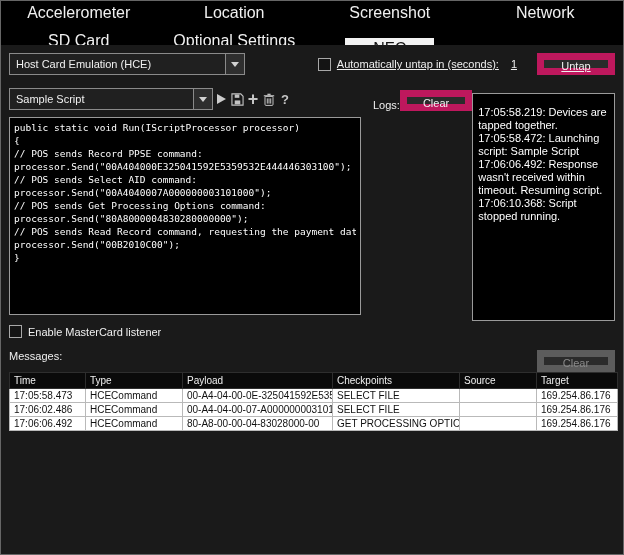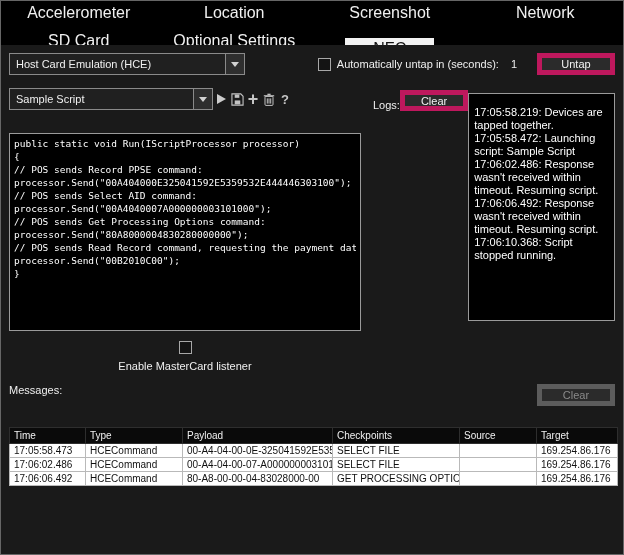--- a/index.html
+++ b/index.html
@@ -23,51 +23,51 @@
   
   .content { flex: 1; padding: 8px; background: #1a1a1a; }
 
   .hce-row { display: flex; align-items: flex-start; }
   .dropdown { height: 22px; background: #202020; border: 1px solid #8a8a8a; display: flex; align-items: stretch; color: #f0f0f0; font-size: 11px; }
   .dd-label { flex: 1; display: flex; align-items: center; padding: 0 6px; white-space: nowrap; overflow: hidden; }
   .dd-arrow { width: 19px; border-left: 1px solid #8a8a8a; background: #2e2e2e; display: flex; align-items: center; justify-content: center; }
   .dd-arrow::after { content: ""; border-left: 4px solid transparent; border-right: 4px solid transparent; border-top: 5px solid #d2d2d2; }
   .hce-dd { width: 236px; }
 
-  .untap-group { margin-left: auto; display: flex; align-items: center; color: #efefef; font-size: 11px; }
+  .untap-group { margin-left: auto; display: flex; align-items: center; color: #efefef; font-size: 11px; text-decoration: underline; }
   .checkbox { width: 13px; height: 13px; border: 1px solid #a8a8a8; background: #141414; display: inline-block; flex: none; }
   .untap-group .cb-label { margin-left: 6px; }
   .untap-group .seconds { margin: 0 20px 0 12px; }
-  .btn { height: 22px; min-width: 78px; background: #2b2b2b; border: 5px solid #be185d; color: #f2f2f2; font-size: 11px; font-family: "Liberation Sans", sans-serif; padding: 0 16px; }
+  .btn { height: 22px; min-width: 78px; background: #2b2b2b; border: 7px solid #be185d; color: #f2f2f2; font-size: 11px; font-family: "Liberation Sans", sans-serif; padding: 0 16px; }
   .btn.small { height: 21px; min-width: 60px; }
   .btn.disabled { color: #8a8a8a; border-color: #5c5c5c; }
 
   .cols { display: flex; gap: 12px; margin-top: 12px; }
   .left { width: 352px; flex: none; }
   .right { flex: 1; display: flex; flex-direction: row; }
 
   .script-toolbar { display: flex; align-items: center; height: 24px; }
   .script-dd { width: 204px; flex: none; }
   .tool { color: #c6c6c6; width: 16px; display: inline-flex; align-items: center; justify-content: center; }
   .tool.plus { font-size: 18px; font-weight: bold; line-height: 16px; }
   .tool.help { font-size: 13px; font-weight: bold; }
 
-  .codebox { margin-top: 22px; height: 198px; background: #000; border: 1px solid #9a9a9a; padding: 3px 4px; overflow: hidden;
+  .codebox { margin-top: 6px; height: 198px; background: #000; border: 1px solid #9a9a9a; padding: 3px 4px; overflow: hidden;
              font-family: "DejaVu Sans Mono", monospace; font-size: 9.5px; color: #fff; }
   .codeline { white-space: pre; overflow: hidden; line-height: 13px; height: 13px; }
 
-  .mc-row { margin-top: 10px; display: flex; align-items: center; gap: 6px; color: #efefef; font-size: 11px; flex-direction: column; }
+  .mc-row { margin-top: 10px; display: flex; align-items: center; gap: 6px; color: #efefef; font-size: 11px; }
 
   .logs-header { display: flex; align-items: flex-end; justify-content: space-between; height: 24px; color: #efefef; font-size: 11px; }
   .logsbox { margin-top: 6px; height: 228px; background: #000; border: 1px solid #9a9a9a; padding: 12px 5px; overflow: hidden;
              color: #fff; font-size: 11px; line-height: 13px; }
 
   .messages-header { margin-top: 12px; display: flex; align-items: flex-start; justify-content: space-between; color: #efefef; font-size: 11px; }
 
-  table.msgs { margin-top: 21px; width: 608px; border-collapse: collapse; table-layout: fixed; font-size: 10px; }
+  table.msgs { margin-top: 0; width: 608px; border-collapse: collapse; table-layout: fixed; font-size: 10px; }
   table.msgs thead th { background: #0a0a0a; color: #f0f0f0; font-weight: normal; text-align: left; padding: 2px 4px; border: 1px solid #2e2e2e; white-space: nowrap; overflow: hidden; }
   table.msgs tbody td { background: #ffffff; color: #111; padding: 1px 4px; border: 1px solid #b9b9b9; white-space: nowrap; overflow: hidden; }
 </style>
 </head>
 <body>
 
 <div class="window">
 
 
   <div class="tabs">
@@ -168,21 +168,20 @@
       </div>
 
       <div class="right">
         <div class="logs-header">
           <span>Logs:</span>
           <button class="btn small">Clear</button>
         </div>
         <div class="logsbox">
           <div class="logline">17:05:58.219: Devices are tapped together.</div>
           <div class="logline">17:05:58.472: Launching script: Sample Script</div>
-          <div class="logline">17:06:02.486: Response wasn't received within timeout. Resuming script.</div>
           <div class="logline">17:06:06.492: Response wasn't received within timeout. Resuming script.</div>
           <div class="logline">17:06:10.368: Script stopped running.</div>
         </div>
       </div>
 
     </div>
 
     <div class="messages-header">
       <span>Messages:</span>
       <button class="btn disabled">Clear</button>

